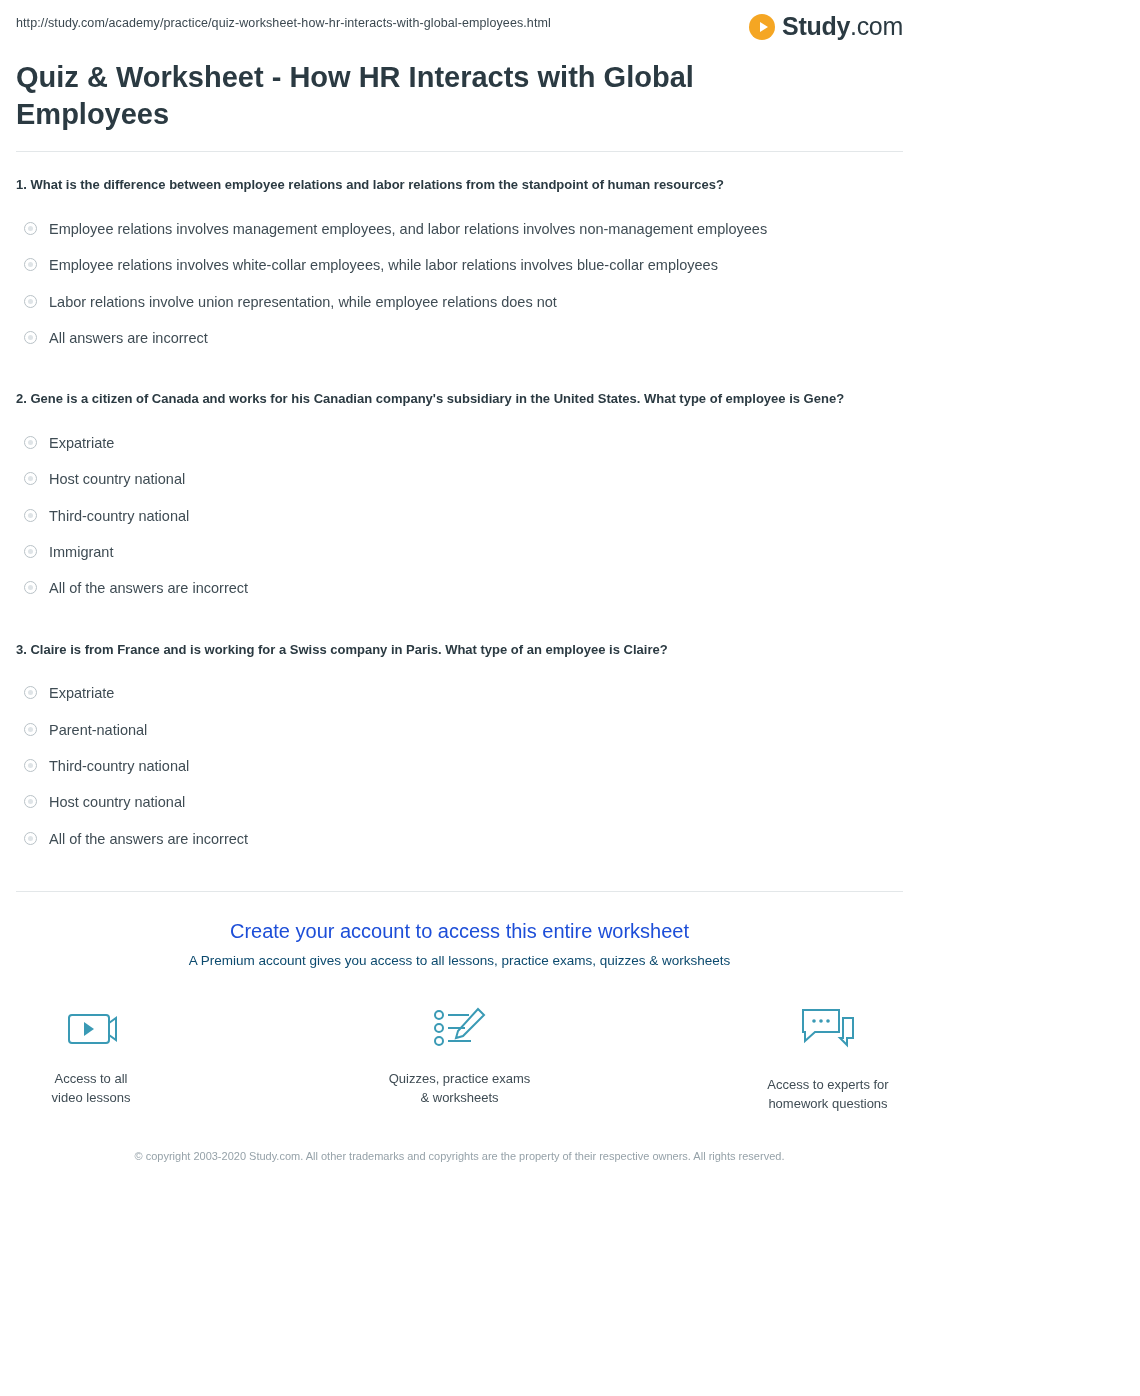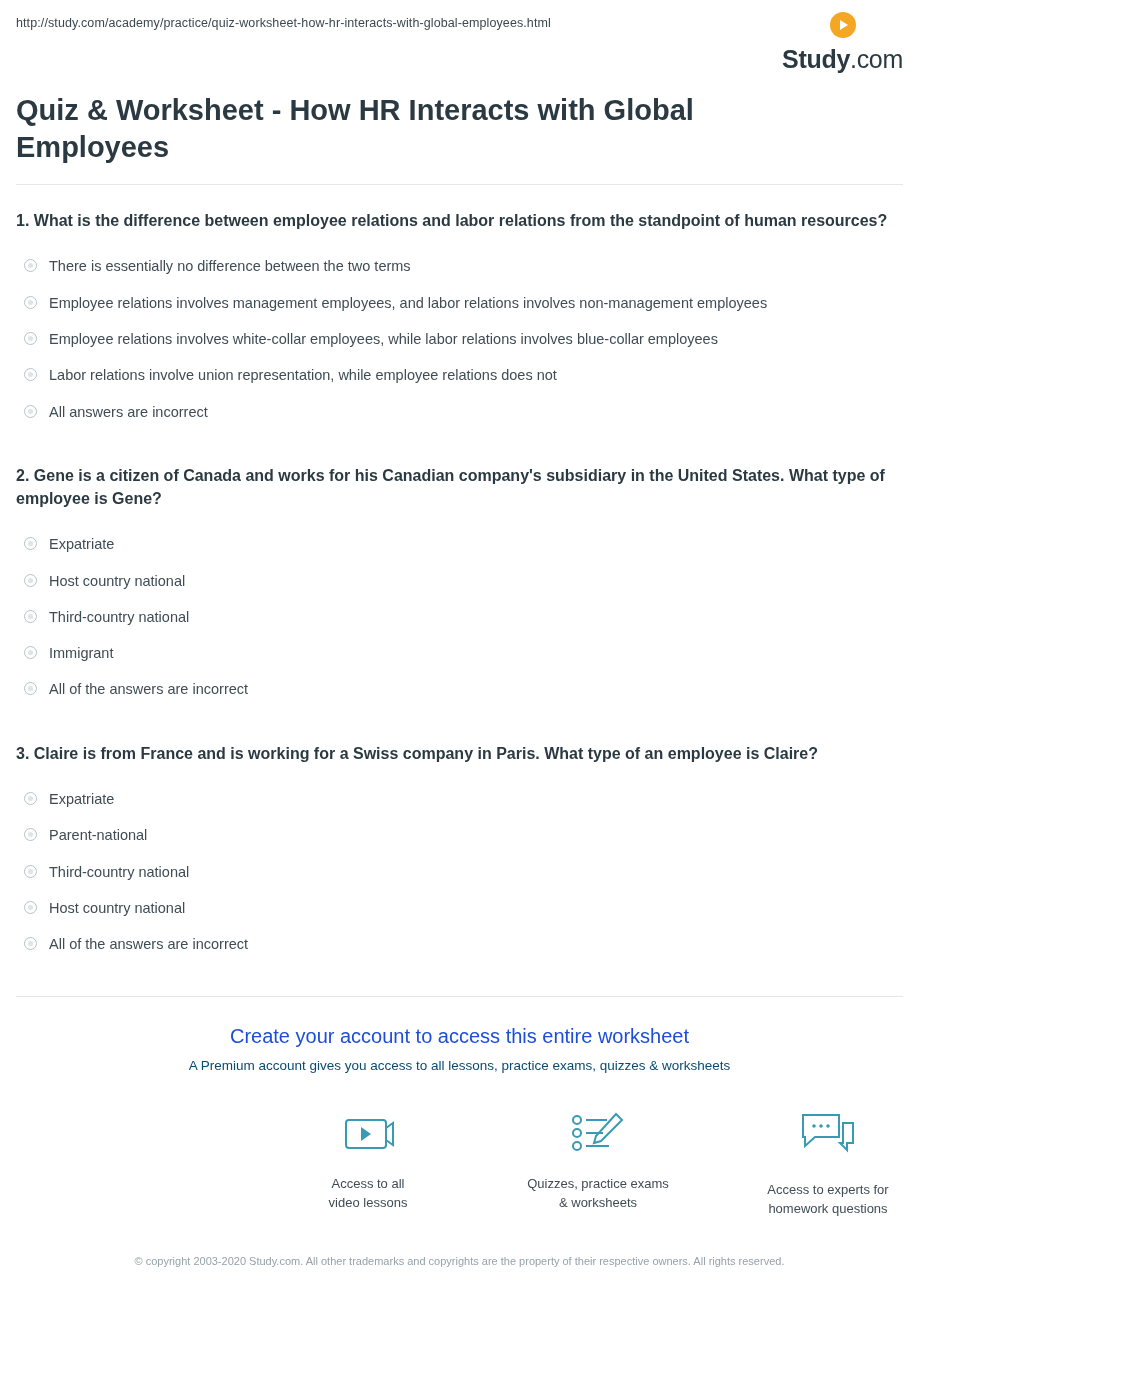--- a/index.html
+++ b/index.html
@@ -29,21 +29,20 @@
     font-size: 12.5px;
     color: #3b4850;
     letter-spacing: 0.1px;
     padding-top: 4px;
   }
   .brand {
     display: flex;
     align-items: center;
     gap: 7px;
     white-space: nowrap;
-    flex-direction: column;
   }
   .brand-mark {
     width: 26px;
     height: 26px;
     border-radius: 50%;
     background: #f5a623;
     display: inline-flex;
     align-items: center;
     justify-content: center;
   }
@@ -75,21 +74,21 @@
   }
   .divider {
     border: 0;
     border-top: 1px solid #e3e7e9;
     margin: 0 0 24px 0;
   }
 
   
   .question-block { margin-bottom: 34px; }
   .q-text {
-    font-size: 16px;
+    font-size: 13px;
     font-weight: bold;
     line-height: 1.45;
     color: #2b3a42;
     margin: 0 0 16px 0;
   }
   .answers { margin: 0; padding: 0; list-style: none; }
   .answer {
     display: flex;
     align-items: flex-start;
     gap: 12px;
@@ -130,21 +129,21 @@
     margin: 0 0 10px 0;
     font-weight: normal;
   }
   .promo-sub {
     font-size: 13.5px;
     color: #0c4a6e;
     margin: 0 0 34px 0;
   }
   .features {
     display: flex;
-    justify-content: flex-end;
+    justify-content: space-between;
     gap: 80px;
     margin-bottom: 34px;
   }
   .feature {
     width: 150px;
     display: flex;
     flex-direction: column;
     align-items: center;
     gap: 14px;
   }
@@ -179,24 +178,20 @@
       </span>
     </div>
   </div>
 
   <h1 class="title">Quiz &amp; Worksheet - How HR Interacts with Global Employees</h1>
   <hr class="divider">
 
   <div class="question-block">
     <p class="q-text">1. What is the difference between employee relations and labor relations from the standpoint of human resources?</p>
     <ul class="answers">
-      <li class="answer">
-        <span class="radio"></span>
-        <span>There is essentially no difference between the two terms</span>
-      </li>
       <li class="answer">
         <span class="radio"></span>
         <span>Employee relations involves management employees, and labor relations involves non-management employees</span>
       </li>
       <li class="answer">
         <span class="radio"></span>
         <span>Employee relations involves white-collar employees, while labor relations involves blue-collar employees</span>
       </li>
       <li class="answer">
         <span class="radio"></span>

